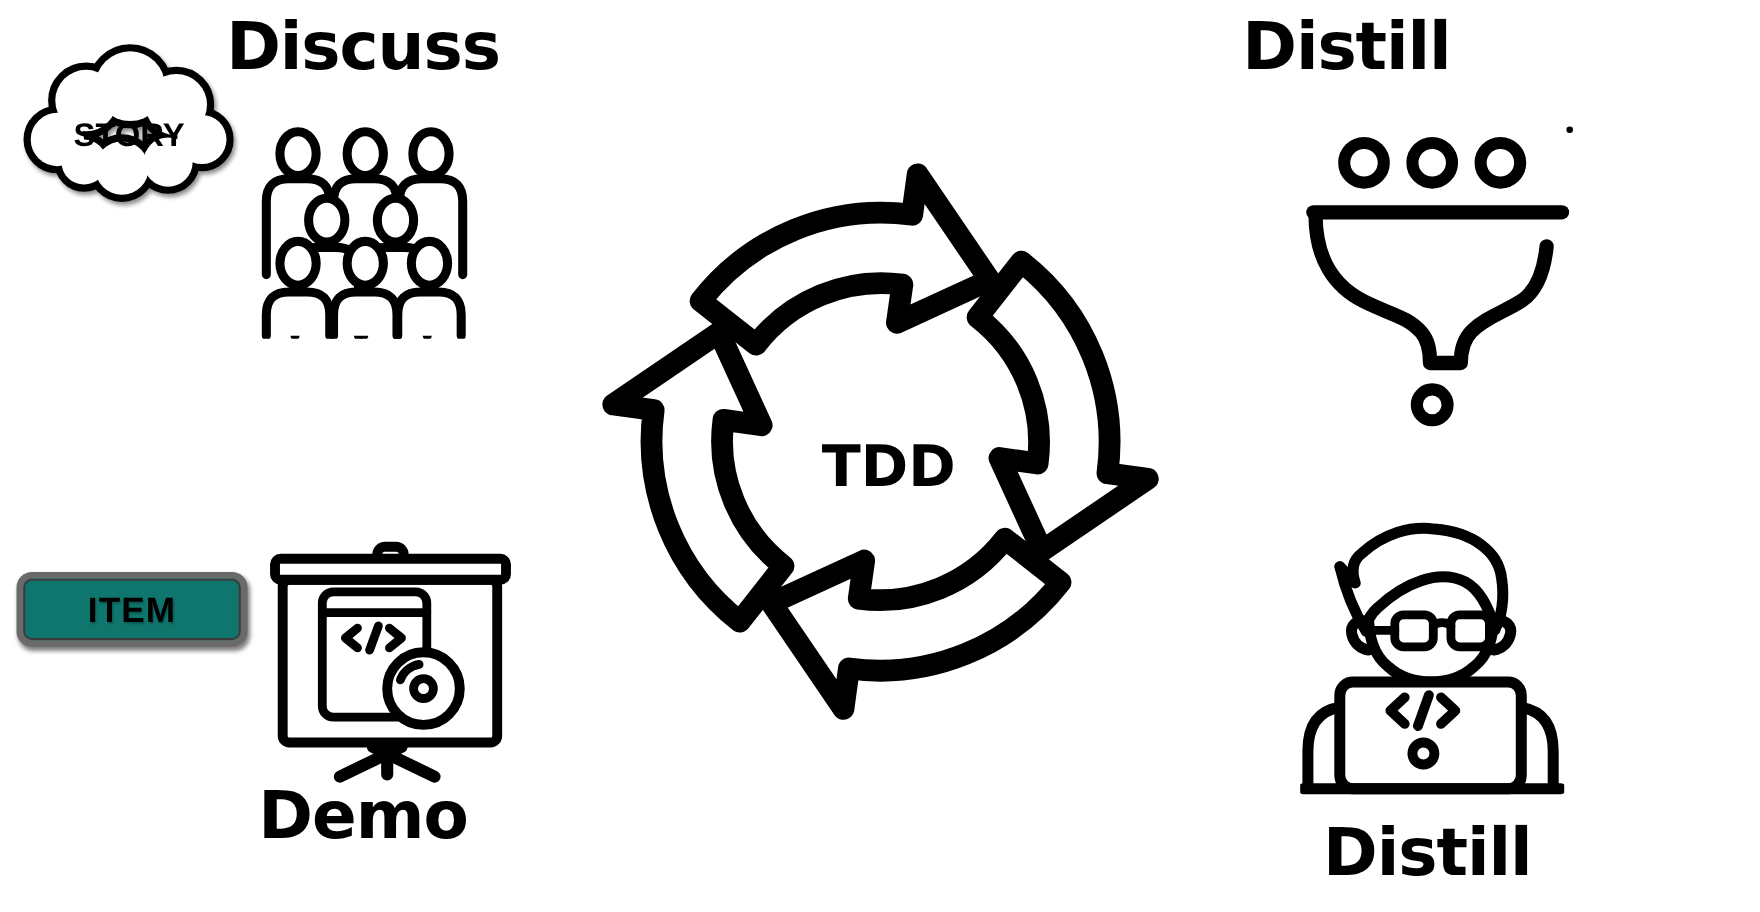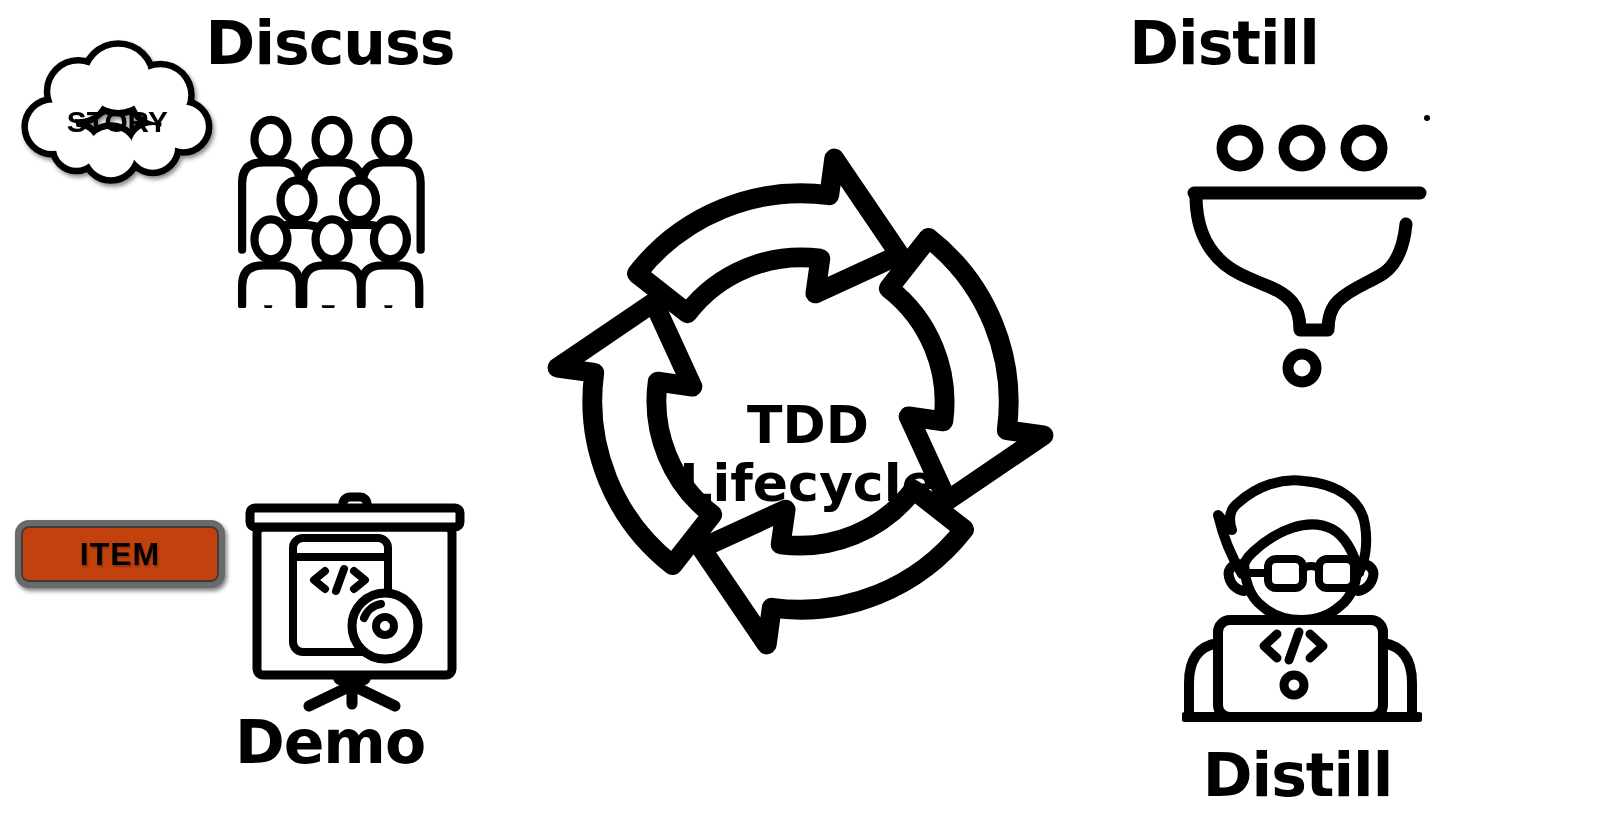--- a/index.html
+++ b/index.html
@@ -11,21 +11,21 @@
   .stage-title{
     font-weight:bold;font-size:60px;text-align:center;color:#000;
     letter-spacing:-1px;white-space:nowrap;
   }
   .cycle-title{
     text-align:center;font-weight:bold;font-size:52px;line-height:1.12;
     color:#000;letter-spacing:0px;
   }
   .cloud-svg{filter:drop-shadow(2px 3px 2px rgba(0,0,0,0.45));}
   .item-badge{
-    box-sizing:border-box;width:210px;height:68px;background:#c2410c;
+    box-sizing:border-box;width:210px;height:68px;background:#0f766e;
     border:6px solid #6a6a6a;border-radius:14px;
     box-shadow:2px 3px 4px rgba(0,0,0,0.5), inset 0 0 0 2px #3c3c3c;
     display:flex;align-items:center;justify-content:center;
   }
   .badge-text{
     font-family:"Liberation Sans",sans-serif;font-weight:bold;font-size:32px;
     letter-spacing:1px;color:#000;text-shadow:1px 2px 2px rgba(0,0,0,0.25);
   }
   .cloud-text{
     font-family:"Liberation Sans",sans-serif;font-weight:bold;
@@ -107,21 +107,20 @@
     <g stroke="#000" stroke-width="20" fill="#fff" stroke-linejoin="round">
       <path d="M135,171 A210,210 0 0 1 329,92 L334,55 L400,152 L315,191 L320,156 A145,145 0 0 0 186,211 Z"></path>
       <path transform="rotate(90 300 300)" d="M135,171 A210,210 0 0 1 329,92 L334,55 L400,152 L315,191 L320,156 A145,145 0 0 0 186,211 Z"></path>
       <path transform="rotate(180 300 300)" d="M135,171 A210,210 0 0 1 329,92 L334,55 L400,152 L315,191 L320,156 A145,145 0 0 0 186,211 Z"></path>
       <path transform="rotate(270 300 300)" d="M135,171 A210,210 0 0 1 329,92 L334,55 L400,152 L315,191 L320,156 A145,145 0 0 0 186,211 Z"></path>
     </g>
   </svg>
 
   <div class="abs cycle-title" style="left:648px;top:356px;width:320px;margin-top:40px;">
     <div>TDD</div>
-    <div>Lifecycle</div>
   </div>
 
   <div class="abs stage-title" style="left:1074px;top:8px;width:300px;">Distill</div>
 
   <svg class="abs" style="left:1182px;top:112px;" width="245" height="285" viewBox="0 0 245 285">
     <g stroke="#000" fill="none" stroke-linecap="round" stroke-linejoin="round">
       <g stroke-width="11">
         <circle cx="58" cy="36" r="18"></circle>
         <circle cx="120" cy="36" r="18"></circle>
         <circle cx="182" cy="36" r="18"></circle>

